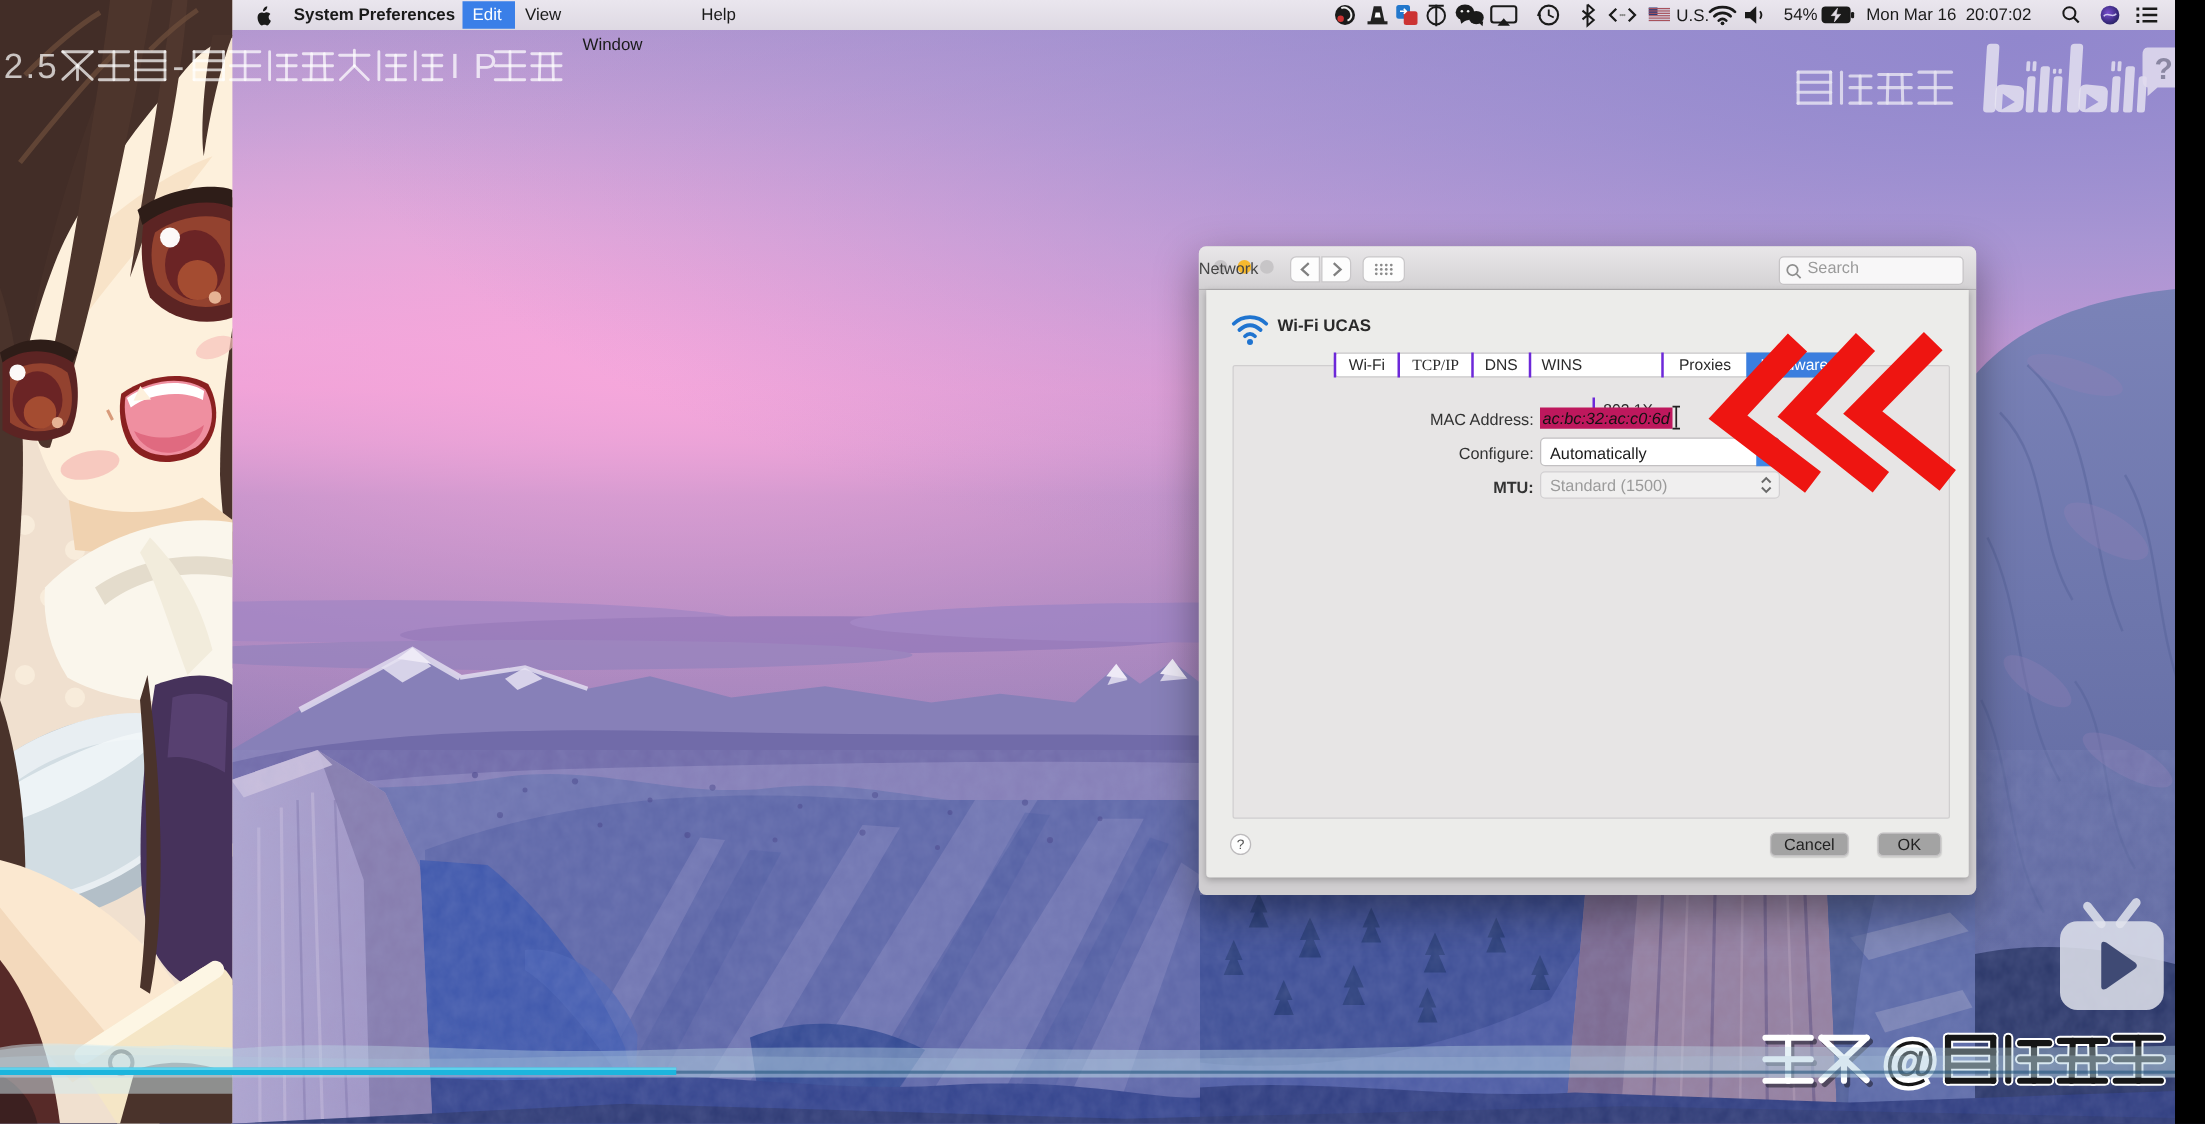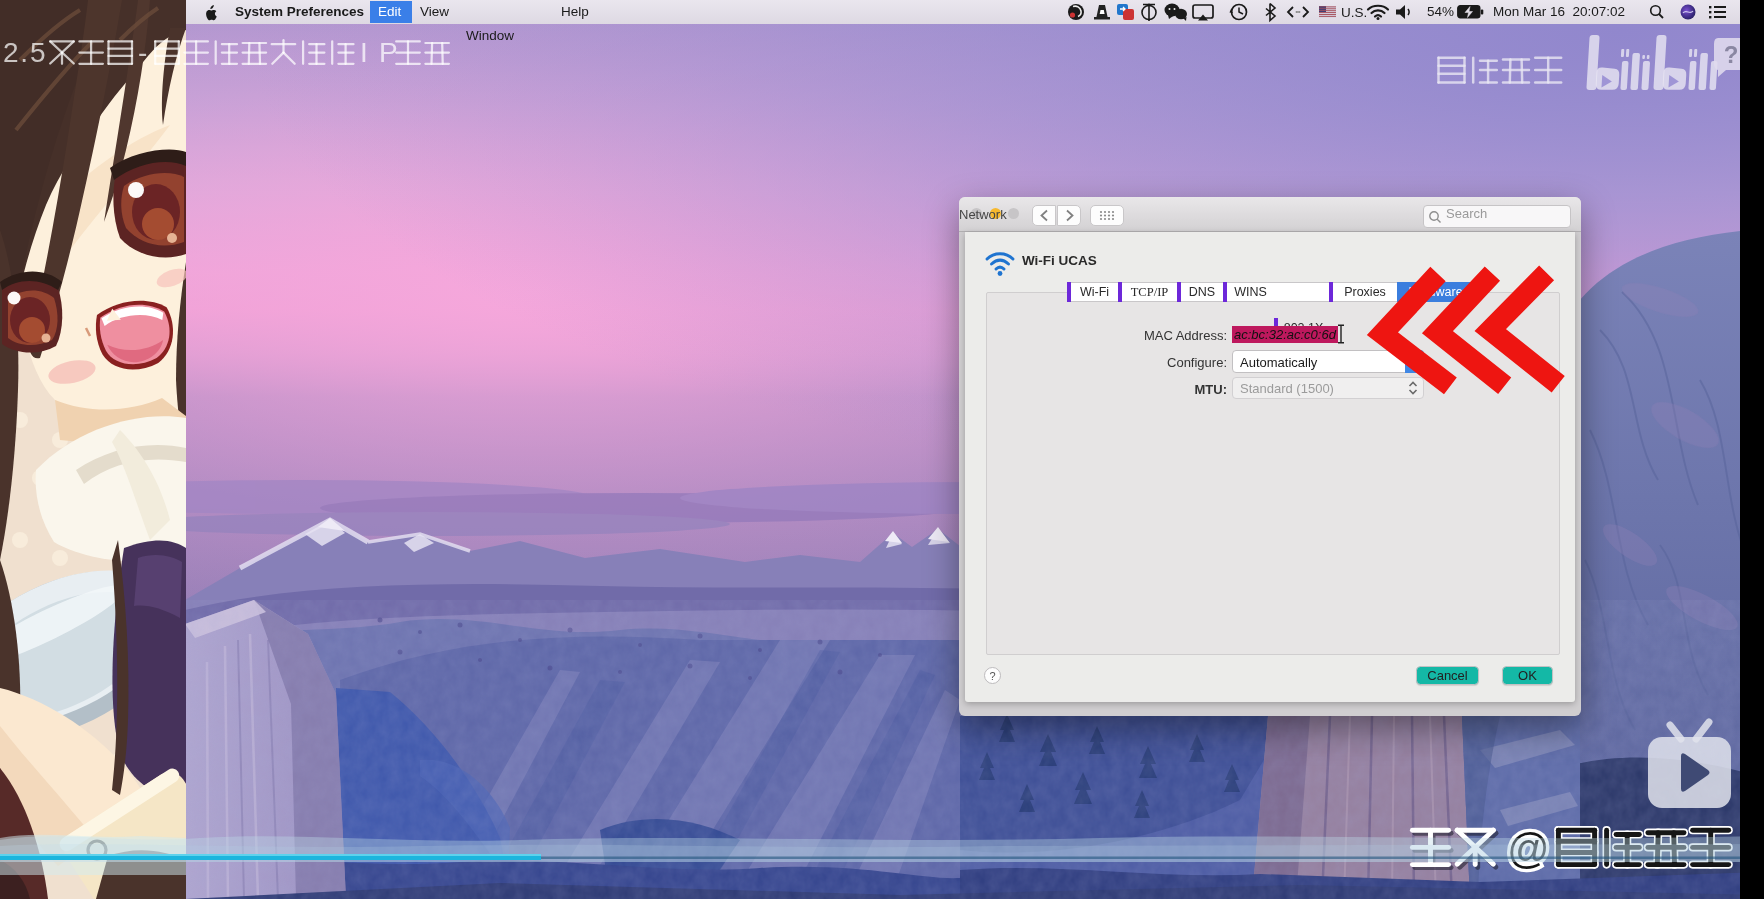--- a/index.html
+++ b/index.html
@@ -740,18 +740,18 @@
     <rect x="0" y="34" width="541" height="6" fill="#1cb5dd"></rect>
     <rect x="0" y="34" width="541" height="2" fill="#7adef2" opacity="0.7"></rect>
   </svg>
 
   <div class="abs" style="left:1741px;top:0;width:23px;height:899px;background:#000;"></div>
   <div class="abs" style="left:1746px;top:836px;font-size:20px;color:#ddd;">»</div>
 
 </div>
 
 <style>
-  .tab{position:absolute;top:0;height:20px;line-height:20px;text-align:center;font-size:12.5px;color:#2a2a2a;border-left:4px solid #6d28d9;}
+  .tab{position:absolute;top:0;height:20px;line-height:20px;text-align:center;font-size:12.5px;color:#2a2a2a;border-left:2px solid #6d28d9;}
   .tab:first-of-type{border-left:none;}
   .tab.sel{background:#3b7ede;color:#fff;border-radius:0 4px 4px 0;border-left:none;}
   .lbl{font-size:13px;color:#333;text-align:right;line-height:17px;}
-  .btn{height:19px;background:#14b8a6;border:1px solid #c3c1c3;border-radius:4.5px;font-size:13px;color:#222;text-align:center;line-height:17px;box-shadow:0 1px 1px rgba(0,0,0,0.12);}
+  .btn{height:19px;background:#a3a3a3;border:1px solid #c3c1c3;border-radius:4.5px;font-size:13px;color:#222;text-align:center;line-height:17px;box-shadow:0 1px 1px rgba(0,0,0,0.12);}
 </style>
 
 </body></html>

